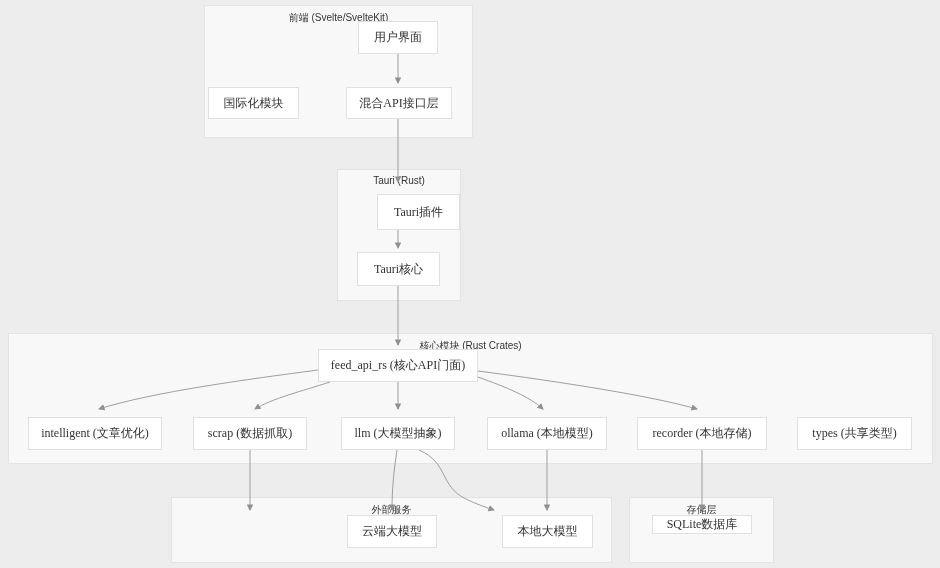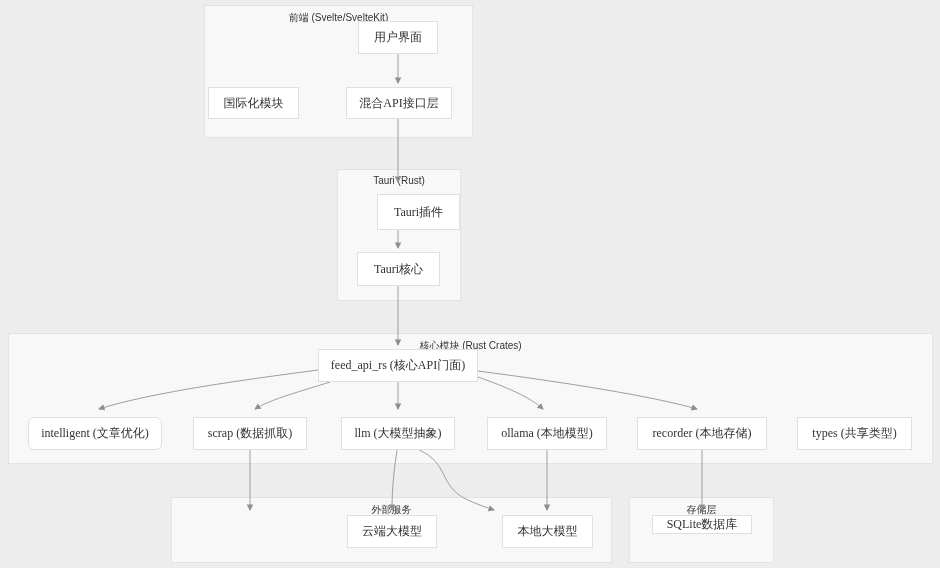--- a/index.html
+++ b/index.html
@@ -34,21 +34,21 @@
   #g-core    {left:8px;   top:333px; width:925px; height:131px;}
   #g-external{left:171px; top:497px; width:441px; height:66px;}
   #g-storage {left:629px; top:497px; width:145px; height:66px;}
   
   #n-user-ui      {left:358px; top:21px;  width:80px;  height:33px;}
   #n-i18n         {left:208px; top:87px;  width:91px;  height:32px;}
   #n-api-layer    {left:346px; top:87px;  width:106px; height:32px;}
   #n-tauri-plugin {left:357px; top:194px; width:83px;  height:36px;margin-left:20px;}
   #n-tauri-core   {left:357px; top:252px; width:83px;  height:34px;}
   #n-feed-api     {left:318px; top:349px; width:160px; height:33px;}
-  #n-intelligent  {left:28px;  top:417px; width:134px; height:33px;border-radius:6px;}
+  #n-intelligent  {left:28px;  top:417px; width:134px; height:33px;}
   #n-scrap        {left:193px; top:417px; width:114px; height:33px;}
   #n-llm          {left:341px; top:417px; width:114px; height:33px;}
   #n-ollama       {left:487px; top:417px; width:120px; height:33px;}
   #n-recorder     {left:637px; top:417px; width:130px; height:33px;}
   #n-types        {left:797px; top:417px; width:115px; height:33px;}
   #n-search-engine{left:188px; top:515px; width:124px; height:33px;}
   #n-cloud-llm    {left:347px; top:515px; width:90px;  height:33px;}
   #n-local-llm    {left:502px; top:515px; width:91px;  height:33px;}
   #n-sqlite       {left:652px; top:515px; width:100px; height:19px;}
 </style>

